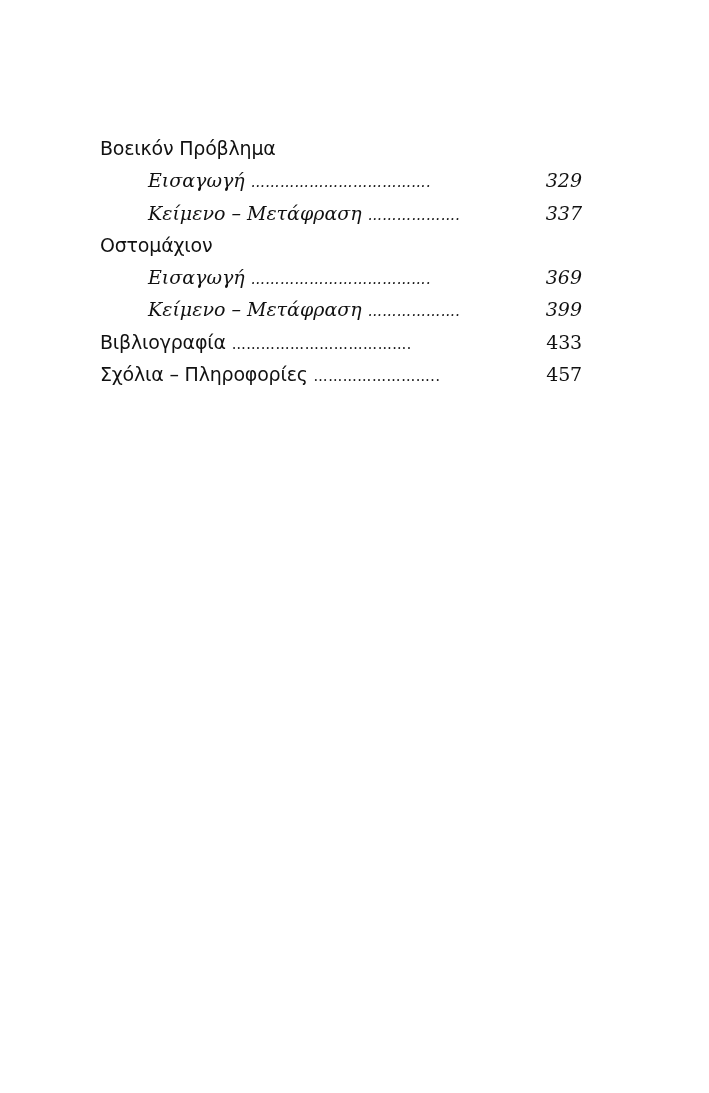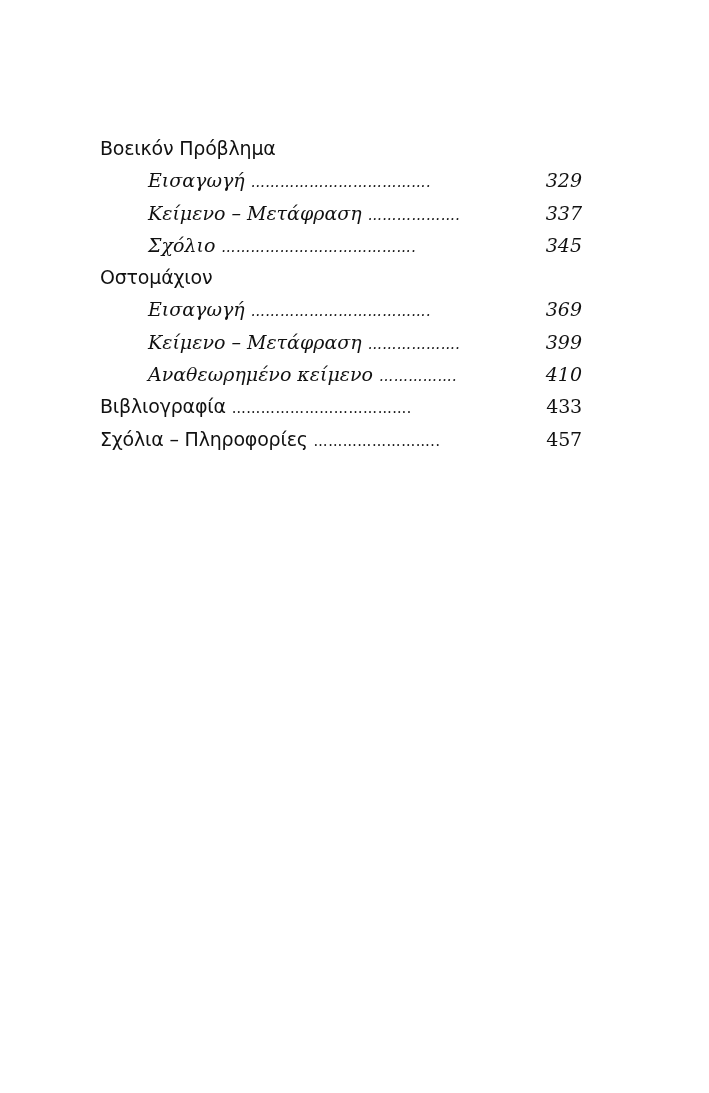--- a/index.html
+++ b/index.html
@@ -63,43 +63,33 @@
   <div class="row sub">
     <span>Εισαγωγή</span>
     <span class="dots">……………………………….</span>
     <span class="page">329</span>
   </div>
   <div class="row sub">
     <span>Κείμενο – Μετάφραση</span>
     <span class="dots">……………….</span>
     <span class="page">337</span>
   </div>
-  <div class="row sub">
-    <span>Σχόλιο </span>
-    <span class="dots">………………………………….</span>
-    <span class="page">345</span>
-  </div>
 
   <div class="row heading">
     <span>Οστομάχιον</span>
   </div>
   <div class="row sub">
     <span>Εισαγωγή</span>
     <span class="dots">……………………………….</span>
     <span class="page">369</span>
   </div>
   <div class="row sub">
     <span>Κείμενο – Μετάφραση</span>
     <span class="dots">……………….</span>
     <span class="page">399</span>
-  </div>
-  <div class="row sub">
-    <span>Αναθεωρημένο κείμενο</span>
-    <span class="dots">…………….</span>
-    <span class="page">410</span>
   </div>
 
   <div class="row heading">
     <span>Βιβλιογραφία</span>
     <span class="dots">……………………………….</span>
     <span class="page">433</span>
   </div>
   <div class="row heading">
     <span>Σχόλια – Πληροφορίες</span>
     <span class="dots">……………………..</span>

